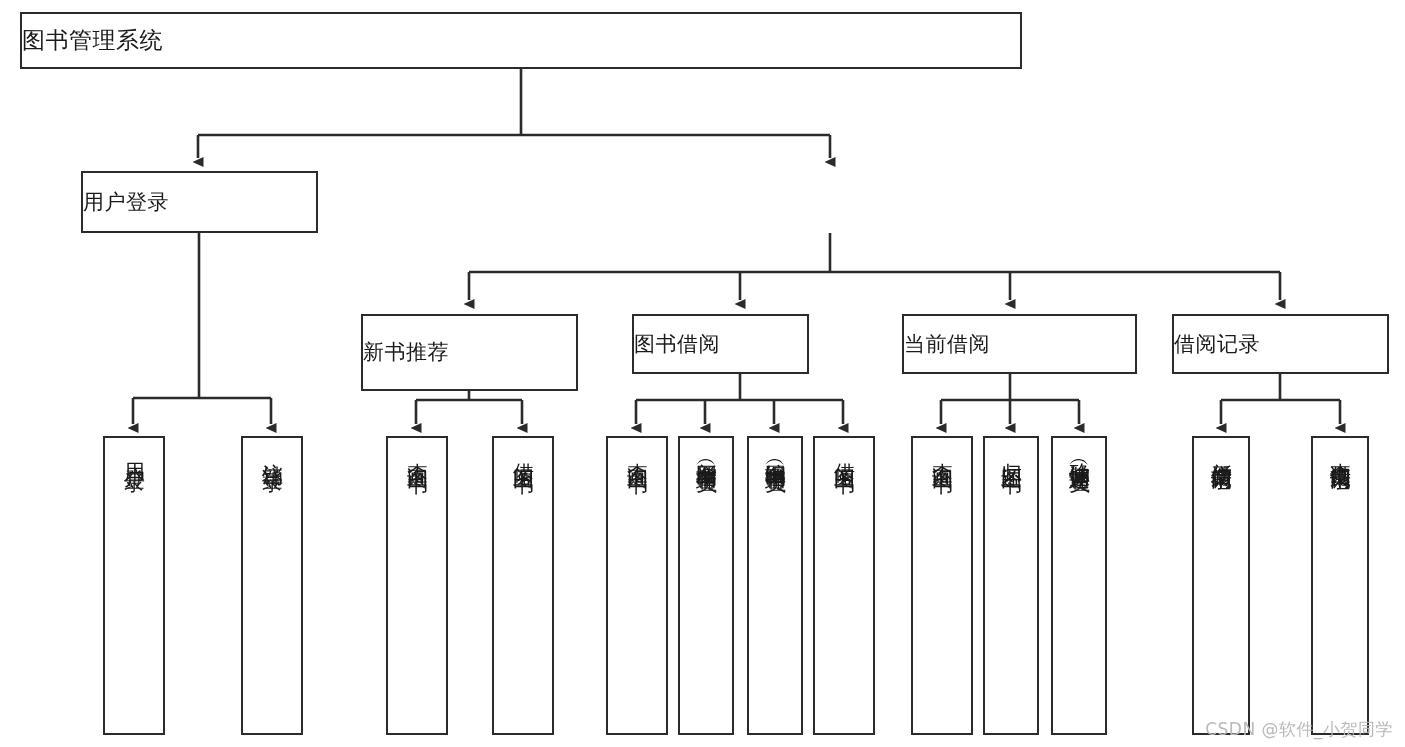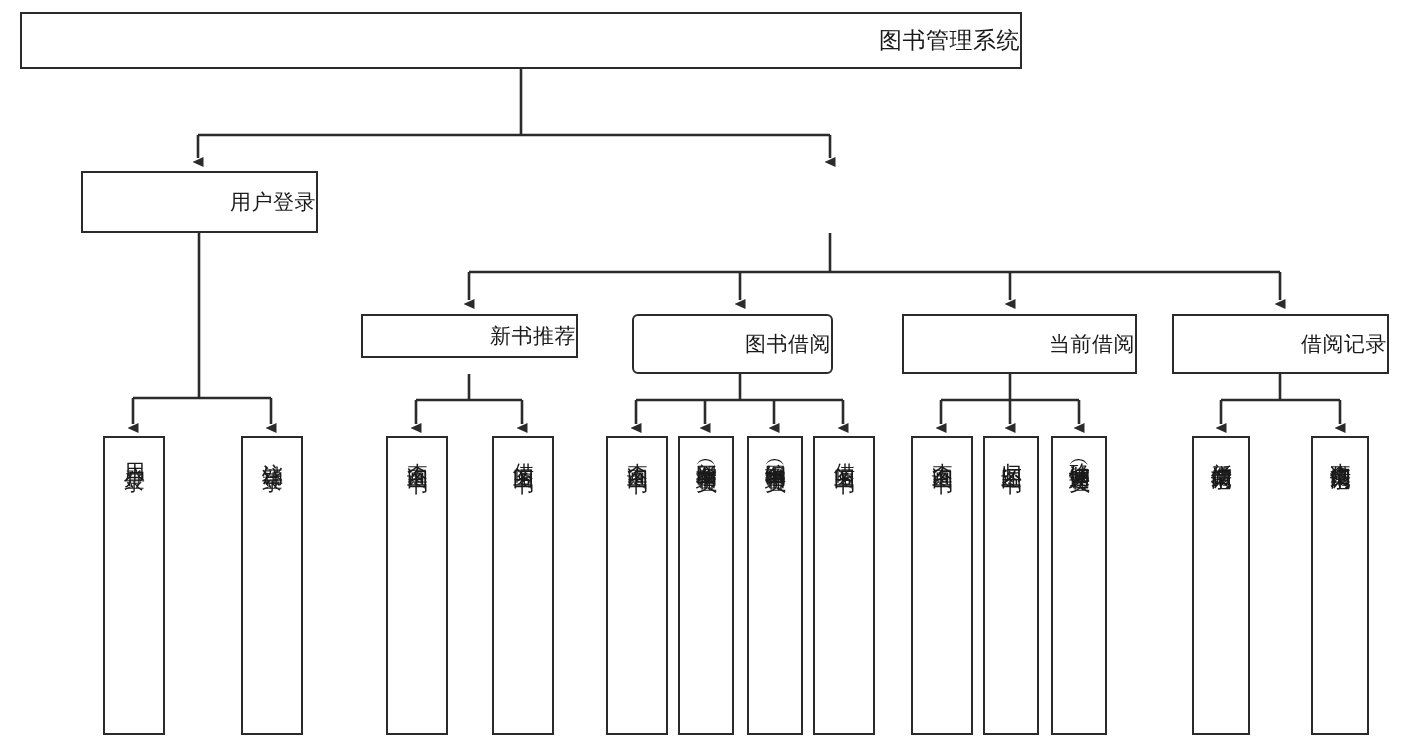--- a/index.html
+++ b/index.html
@@ -24,21 +24,21 @@
     width: 1405px;
     height: 747px;
   }
   .node {
     position: absolute;
     box-sizing: border-box;
     background: #ffffff;
     border: 2.4px solid #2b2b2b;
     display: flex;
     align-items: center;
-    justify-content: flex-end;
+    justify-content: flex-start;
     z-index: 3;
   }
   .node-label {
     color: #1a1a1a;
     letter-spacing: 0.5px;
     white-space: nowrap;
     line-height: 1.05;
   }
   .lvl0 .node-label { font-size: 23px; }
   .lvl1 .node-label { font-size: 21px; }
@@ -126,24 +126,24 @@
   </svg>
 
   <div class="node lvl0" style="left:20px; top:12px; width:1002px; height:57px;">
     <span class="node-label">图书管理系统</span>
   </div>
 
   <div class="node lvl1" style="left:81px; top:171px; width:237px; height:62px;">
     <span class="node-label">用户登录</span>
   </div>
 
-  <div class="node lvl2" style="left:361px; top:314px; width:217px; height:44px;">
+  <div class="node lvl2" style="left:361px; top:314px; width:217px; height:77px;">
     <span class="node-label">新书推荐</span>
   </div>
-  <div class="node lvl2" style="left:632px; top:314px; width:201px; height:60px;border-radius:6px;">
+  <div class="node lvl2" style="left:632px; top:314px; width:177px; height:60px;">
     <span class="node-label">图书借阅</span>
   </div>
   <div class="node lvl2" style="left:902px; top:314px; width:235px; height:60px;">
     <span class="node-label">当前借阅</span>
   </div>
   <div class="node lvl2" style="left:1172px; top:314px; width:217px; height:60px;">
     <span class="node-label">借阅记录</span>
   </div>
 
   <div class="node leaf" style="left:103px; top:436px; width:62px; height:299px;">
@@ -183,13 +183,14 @@
     <span class="node-label">确认归还（管理员）</span>
   </div>
 
   <div class="node leaf tall" style="left:1192px; top:436px; width:58px; height:299px;">
     <span class="node-label">新增借阅记录</span>
   </div>
   <div class="node leaf tall" style="left:1311px; top:436px; width:58px; height:299px;">
     <span class="node-label">查询借阅记录</span>
   </div>
 
+  <div class="watermark">CSDN @软件_小贺同学</div>
 </div>
 
 </body></html>

